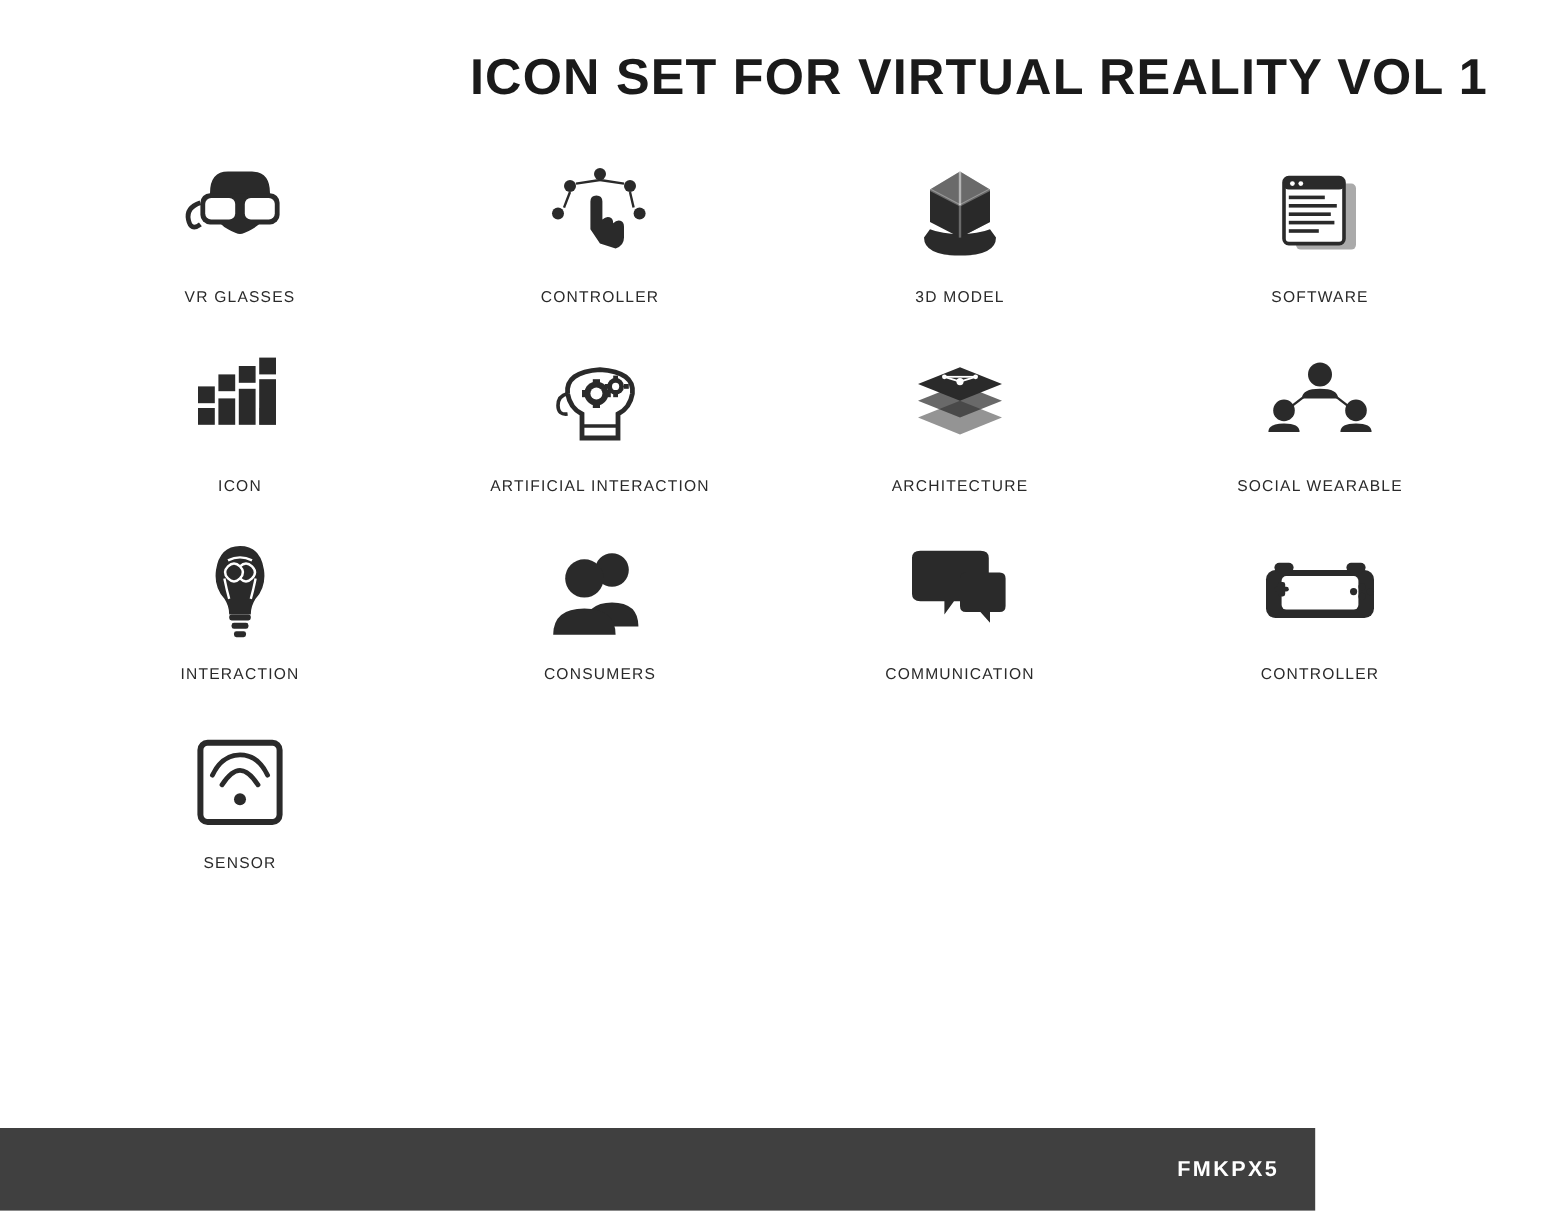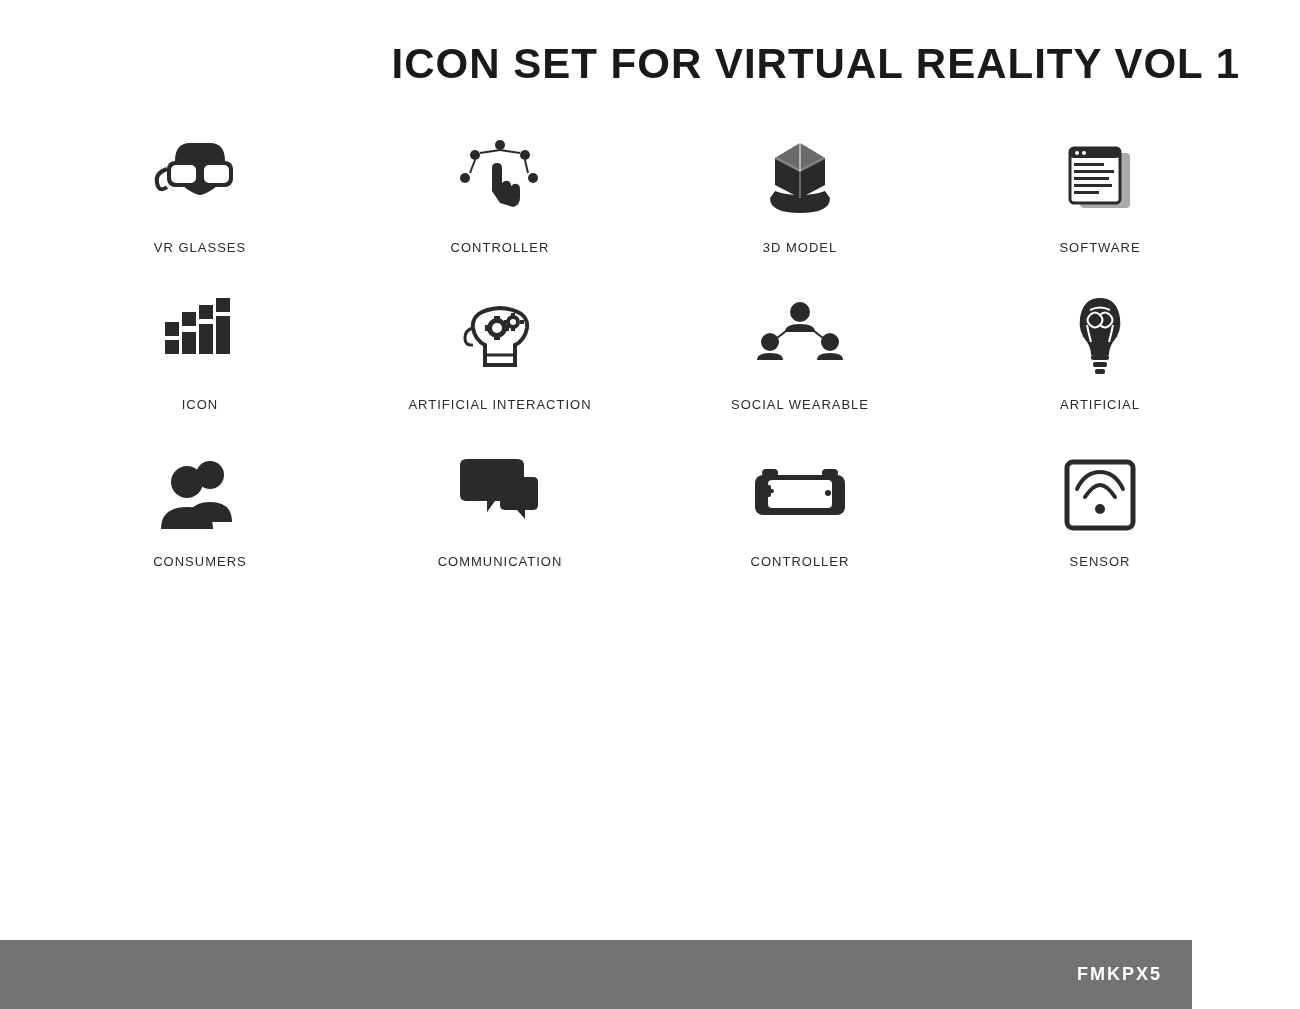--- a/index.html
+++ b/index.html
@@ -57,23 +57,23 @@
     .icon-label {
       font-size: 13px;
       font-weight: normal;
       color: #2a2a2a;
       text-align: center;
       letter-spacing: 1px;
     }
 
     
     .bottom-bar {
-      width: 1192px;
+      width: 1096px;
       height: 69px;
-      background: #737373;
+      background: #404040;
       display: flex;
       align-items: center;
       justify-content: flex-end;
       padding-right: 30px;
       position: absolute;
       bottom: 0;
       left: 0;
     }
 
     .watermark {
@@ -213,20 +213,40 @@
           <circle cx="68" cy="32" r="3" fill="#fff"></circle>
           <rect x="66" y="23" width="4" height="4" fill="#2a2a2a"></rect>
           <rect x="66" y="37" width="4" height="4" fill="#2a2a2a"></rect>
           <rect x="59" y="30" width="4" height="4" fill="#2a2a2a"></rect>
           <rect x="75" y="30" width="4" height="4" fill="#2a2a2a"></rect>
         </svg>
       </div>
       <span class="icon-label">ARTIFICIAL INTERACTION</span>
     </div>
 
+    <div class="icon-cell">
+      <div class="icon-wrapper">
+        <svg width="110" height="90" viewBox="0 0 110 90">
+
+          <path d="M55,72 L20,58 L55,44 L90,58 Z" fill="#2a2a2a" opacity="0.5"></path>
+
+          <path d="M55,58 L20,44 L55,30 L90,44 Z" fill="#2a2a2a" opacity="0.7"></path>
+
+          <path d="M55,44 L20,30 L55,16 L90,30 Z" fill="#2a2a2a"></path>
+
+          <circle cx="55" cy="28" r="3" fill="#fff"></circle>
+          <circle cx="42" cy="24" r="2" fill="#fff"></circle>
+          <circle cx="68" cy="24" r="2" fill="#fff"></circle>
+          <line x1="55" y1="28" x2="42" y2="24" stroke="#fff" stroke-width="1.5"></line>
+          <line x1="55" y1="28" x2="68" y2="24" stroke="#fff" stroke-width="1.5"></line>
+          <line x1="42" y1="24" x2="68" y2="24" stroke="#fff" stroke-width="1.5"></line>
+        </svg>
+      </div>
+      <span class="icon-label">ARCHITECTURE</span>
+    </div>
 
     <div class="icon-cell">
       <div class="icon-wrapper">
         <svg width="110" height="90" viewBox="0 0 110 90">
 
           <circle cx="55" cy="22" r="10" fill="#2a2a2a"></circle>
           <path d="M40,42 Q40,34 55,34 Q70,34 70,42 Z" fill="#2a2a2a"></path>
 
           <circle cx="25" cy="52" r="9" fill="#2a2a2a"></circle>
           <path d="M12,70 Q12,63 25,63 Q38,63 38,70 Z" fill="#2a2a2a"></path>
@@ -252,21 +272,21 @@
           <path d="M45,20 Q55,15 65,20" fill="none" stroke="#fff" stroke-width="2"></path>
           <path d="M42,35 Q44,45 46,52" fill="none" stroke="#fff" stroke-width="2"></path>
           <path d="M68,35 Q66,45 64,52" fill="none" stroke="#fff" stroke-width="2"></path>
 
           <rect x="46" y="65" width="18" height="5" rx="2" fill="#2a2a2a"></rect>
           <rect x="48" y="72" width="14" height="5" rx="2" fill="#2a2a2a"></rect>
 
           <rect x="50" y="79" width="10" height="5" rx="2" fill="#2a2a2a"></rect>
         </svg>
       </div>
-      <span class="icon-label">ARTIFICIAL</span>
+      <span class="icon-label">INTERACTION</span>
     </div>
 
     <div class="icon-cell">
       <div class="icon-wrapper">
         <svg width="110" height="90" viewBox="0 0 110 90">
 
           <circle cx="65" cy="28" r="14" fill="#2a2a2a"></circle>
           <path d="M43,75 Q43,55 65,55 Q87,55 87,75 Z" fill="#2a2a2a"></path>
 
           <circle cx="42" cy="35" r="16" fill="#2a2a2a"></circle>

